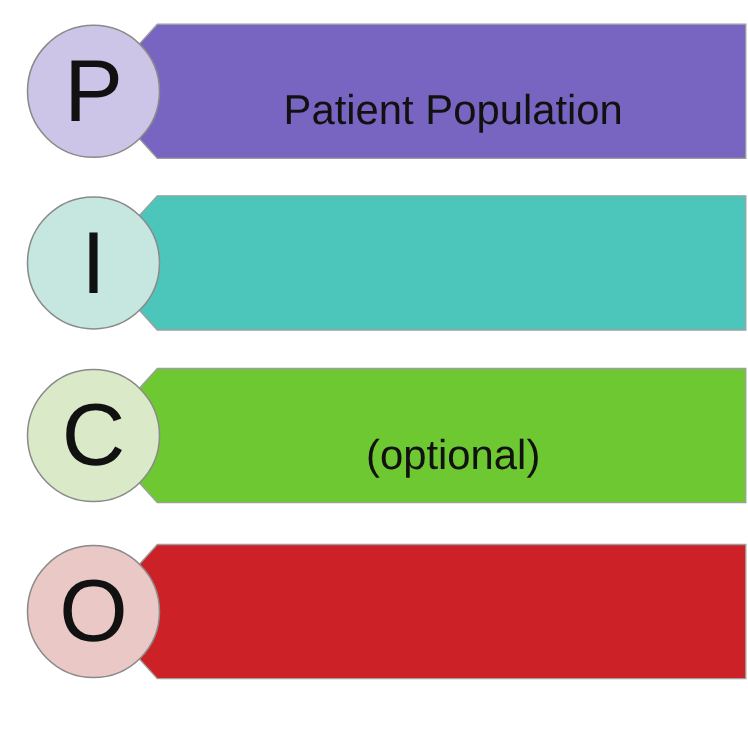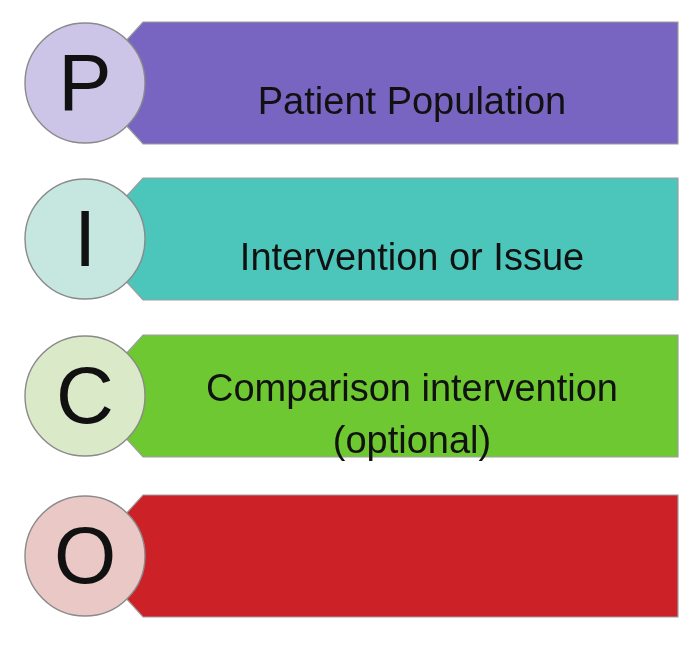--- a/index.html
+++ b/index.html
@@ -81,34 +81,29 @@
       <span></span>
     </div>
   </div>
 
   <div class="row row-2">
     <svg viewBox="0 0 680 126">
       <polygon points="143,2 678,2 678,124 143,124 123,102 123,24" stroke-width="1.2" fill="#4CC6BA" stroke="#9E9E9E"></polygon>
       <circle cx="85" cy="63" r="60" stroke-width="1.4" fill="#C6E6E0" stroke="#8A8A8A"></circle>
     </svg>
     <div class="letter">I</div>
-    <div class="banner-label">
-      <span>Intervention or Issue</span>
-      <span></span>
-    </div>
   </div>
 
   <div class="row row-3">
     <svg viewBox="0 0 680 126">
       <polygon points="143,2 678,2 678,124 143,124 123,102 123,24" stroke-width="1.2" fill="#6EC832" stroke="#9E9E9E"></polygon>
       <circle cx="85" cy="63" r="60" stroke-width="1.4" fill="#DAEAC8" stroke="#8A8A8A"></circle>
     </svg>
     <div class="letter">C</div>
     <div class="banner-label">
-      <span>Comparison intervention</span>
       <span>(optional)</span>
     </div>
   </div>
 
   <div class="row row-4">
     <svg viewBox="0 0 680 126">
       <polygon points="143,2 678,2 678,124 143,124 123,102 123,24" stroke-width="1.2" fill="#CC2127" stroke="#9E9E9E"></polygon>
       <circle cx="85" cy="63" r="60" stroke-width="1.4" fill="#E9C8C5" stroke="#8A8A8A"></circle>
     </svg>
     <div class="letter">O</div>

